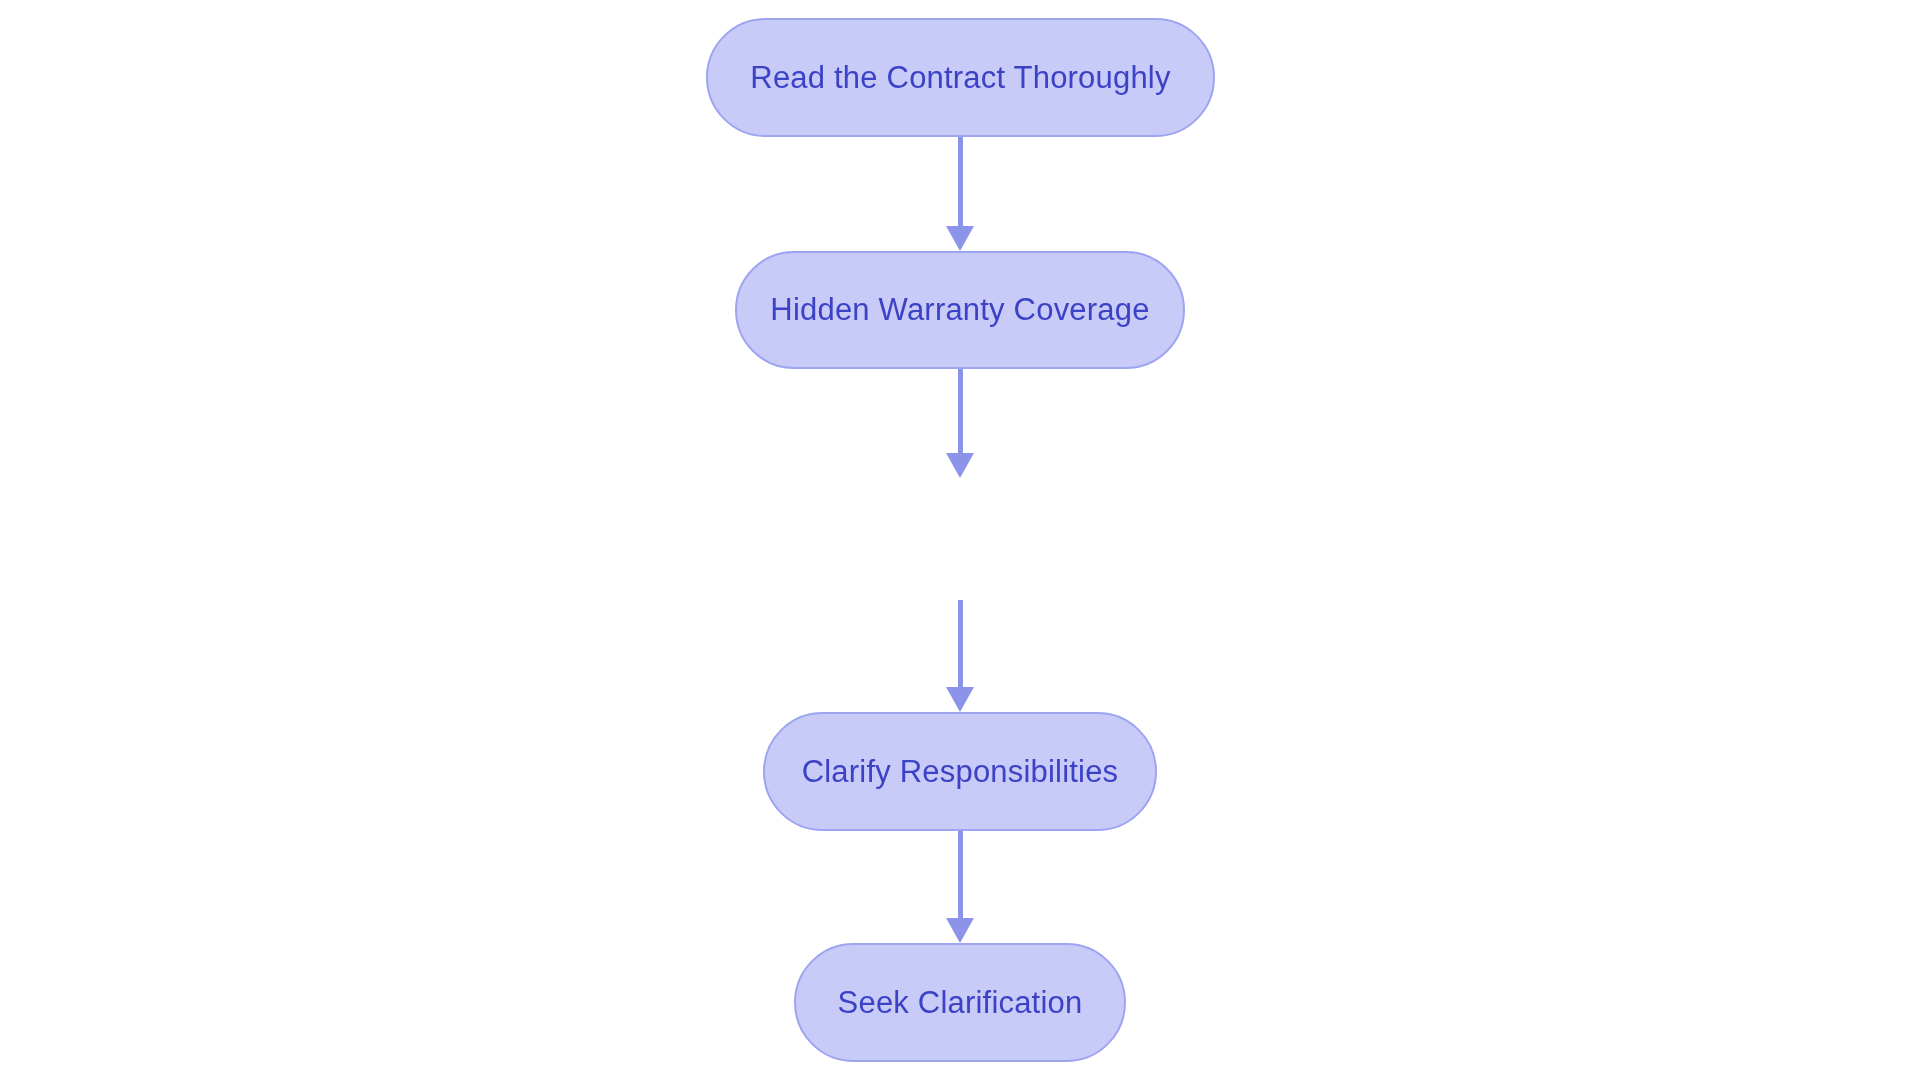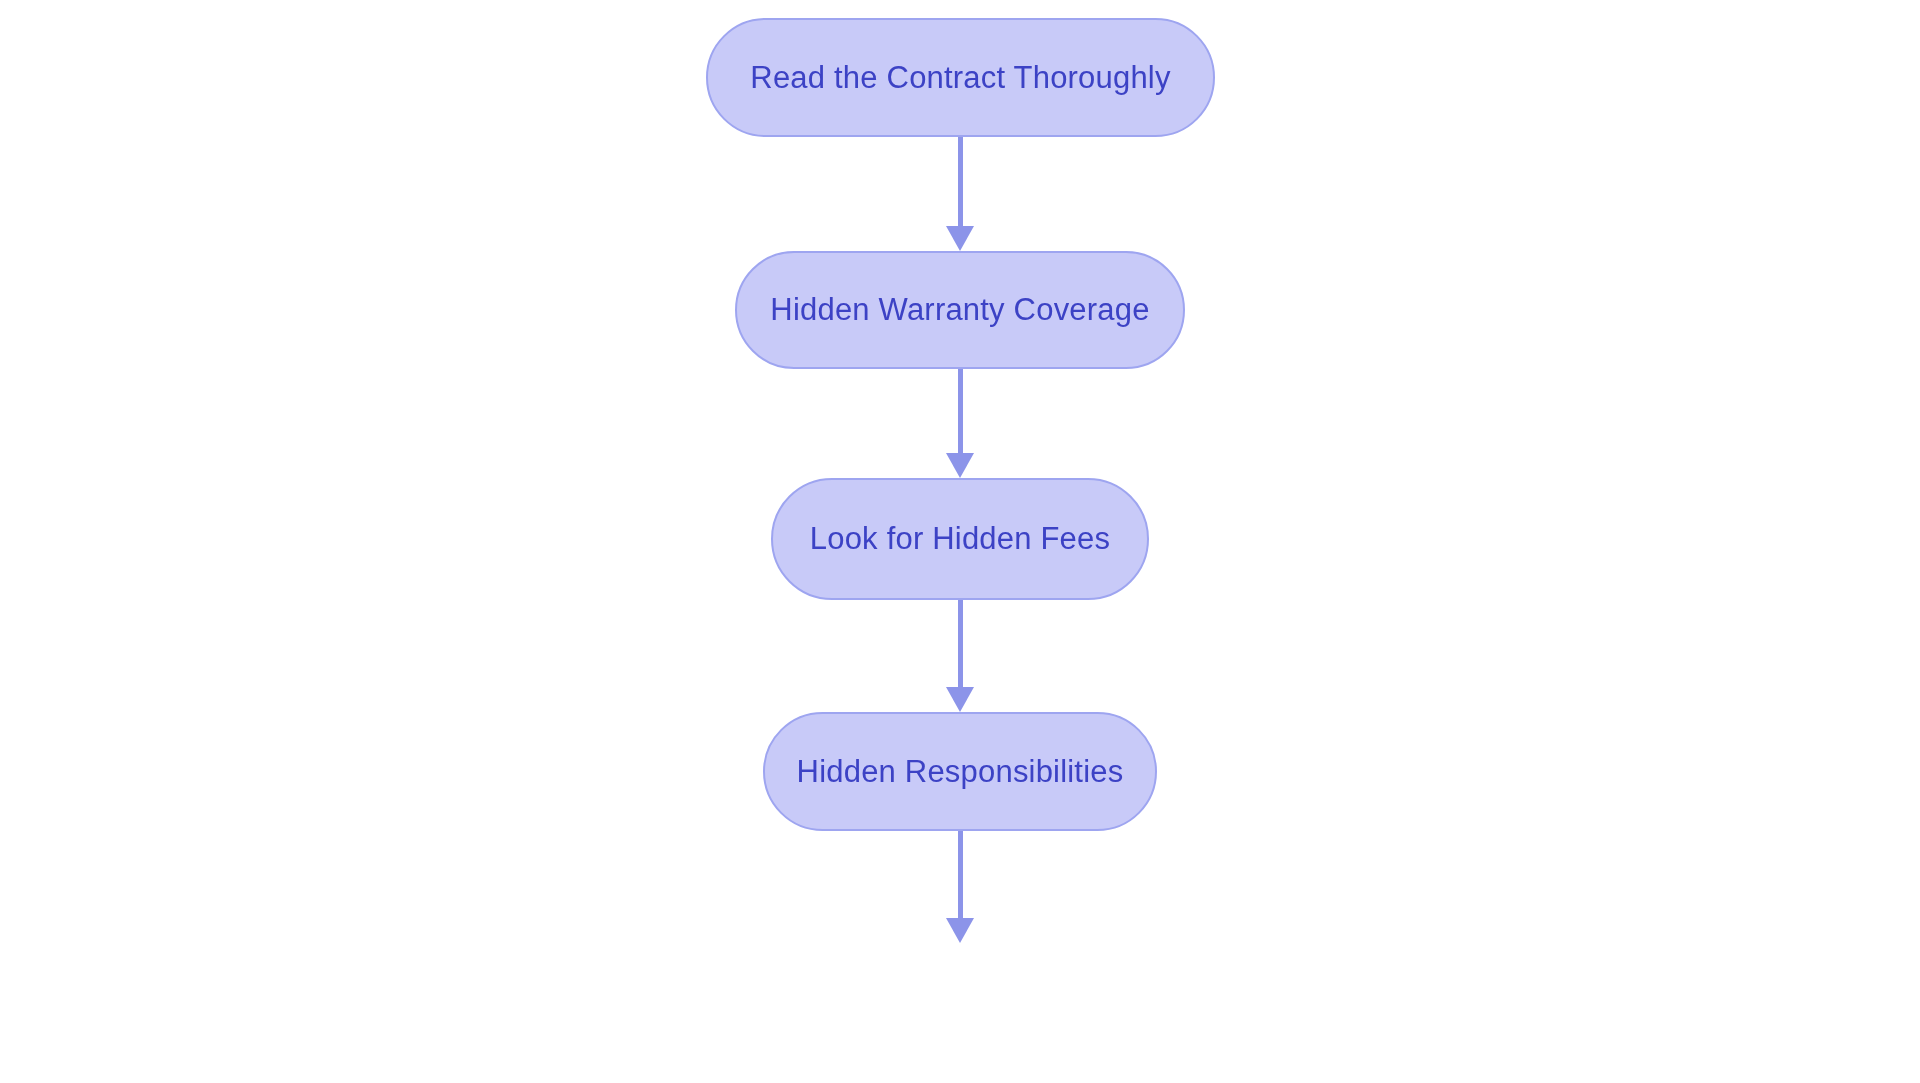--- a/index.html
+++ b/index.html
@@ -75,28 +75,28 @@
   <div class="connector-line line-1"></div>
   <div class="connector-head head-1"></div>
 
   <div class="flow-node node-2">
     <span class="label">Hidden Warranty Coverage</span>
   </div>
 
   <div class="connector-line line-2"></div>
   <div class="connector-head head-2"></div>
 
-  <div class="flow-node node-3">
-    <span class="label">Look for Hidden Fees</span>
-  </div>
 
   <div class="connector-line line-3"></div>
   <div class="connector-head head-3"></div>
 
   <div class="flow-node node-4">
-    <span class="label">Hidden Responsibilities</span>
+    <span class="label">Clarify Responsibilities</span>
   </div>
 
   <div class="connector-line line-4"></div>
   <div class="connector-head head-4"></div>
 
+  <div class="flow-node node-5">
+    <span class="label">Seek Clarification</span>
+  </div>
 
 </div>
 
 </body></html>

